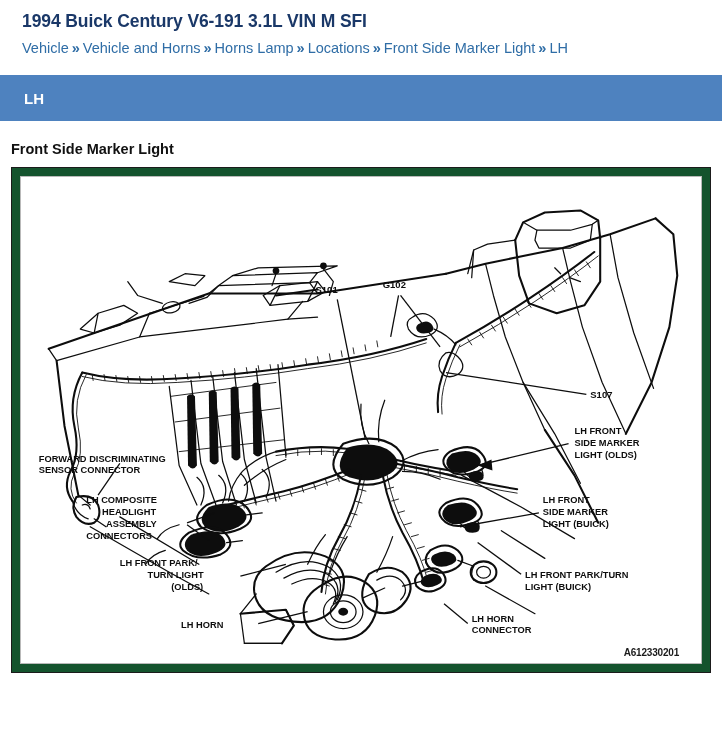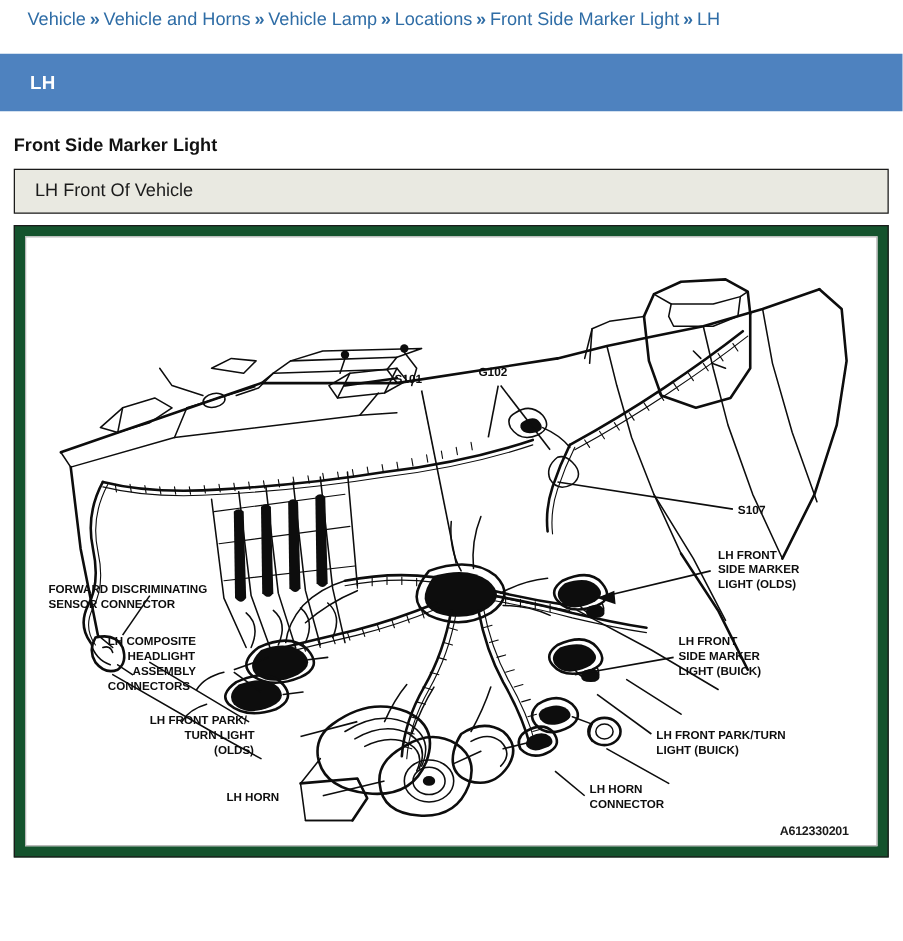--- a/index.html
+++ b/index.html
@@ -141,34 +141,32 @@
   .drw { stroke: #0d0d0d; fill: none; stroke-width: 1.25; stroke-linecap: round; stroke-linejoin: round; }
   .drw-th { stroke: #0d0d0d; fill: none; stroke-width: 2.1; stroke-linecap: round; stroke-linejoin: round; }
   .drw-f { fill: #0d0d0d; stroke: none; }
   .drw-thin { stroke: #0d0d0d; fill: none; stroke-width: 0.9; stroke-linecap: round; stroke-linejoin: round; }
 </style>
 </head>
 <body>
 
 <div class="page">
 
+  <div class="doc-title">1994 Buick Century V6-191 3.1L VIN M SFI</div>
 
   <div class="breadcrumb">
-    <span class="crumb">Vehicle</span><span class="crumb-sep">»</span><span class="crumb">Vehicle and Horns</span><span class="crumb-sep">»</span><span class="crumb">Vehicle Lamp</span><span class="crumb-sep">»</span><span class="crumb">Locations</span><span class="crumb-sep">»</span><span class="crumb">Front Side Marker Light</span><span class="crumb-sep">»</span><span class="crumb">LH</span>
+    <span class="crumb">Vehicle</span><span class="crumb-sep">»</span><span class="crumb">Vehicle and Horns</span><span class="crumb-sep">»</span><span class="crumb">Horns Lamp</span><span class="crumb-sep">»</span><span class="crumb">Locations</span><span class="crumb-sep">»</span><span class="crumb">Front Side Marker Light</span><span class="crumb-sep">»</span><span class="crumb">LH</span>
   </div>
 
   <div class="section-bar">
     <span class="section-bar-label">LH</span>
   </div>
 
   <div class="sub-heading">Front Side Marker Light</div>
 
-  <div class="caption-box">
-    <span class="caption-text">LH Front Of Vehicle</span>
-  </div>
 
   <div class="figure-outer">
     <div class="figure-inner">
 
       <svg class="figure-svg" viewBox="0 0 688 488" preserveAspectRatio="xMidYMid meet">
 
         <g>
 
           <path class="drw-th" d="M28 172 L190 116 L300 116 L430 96"></path>
           <path class="drw" d="M190 116 L200 108 L292 105 L300 116"></path>

